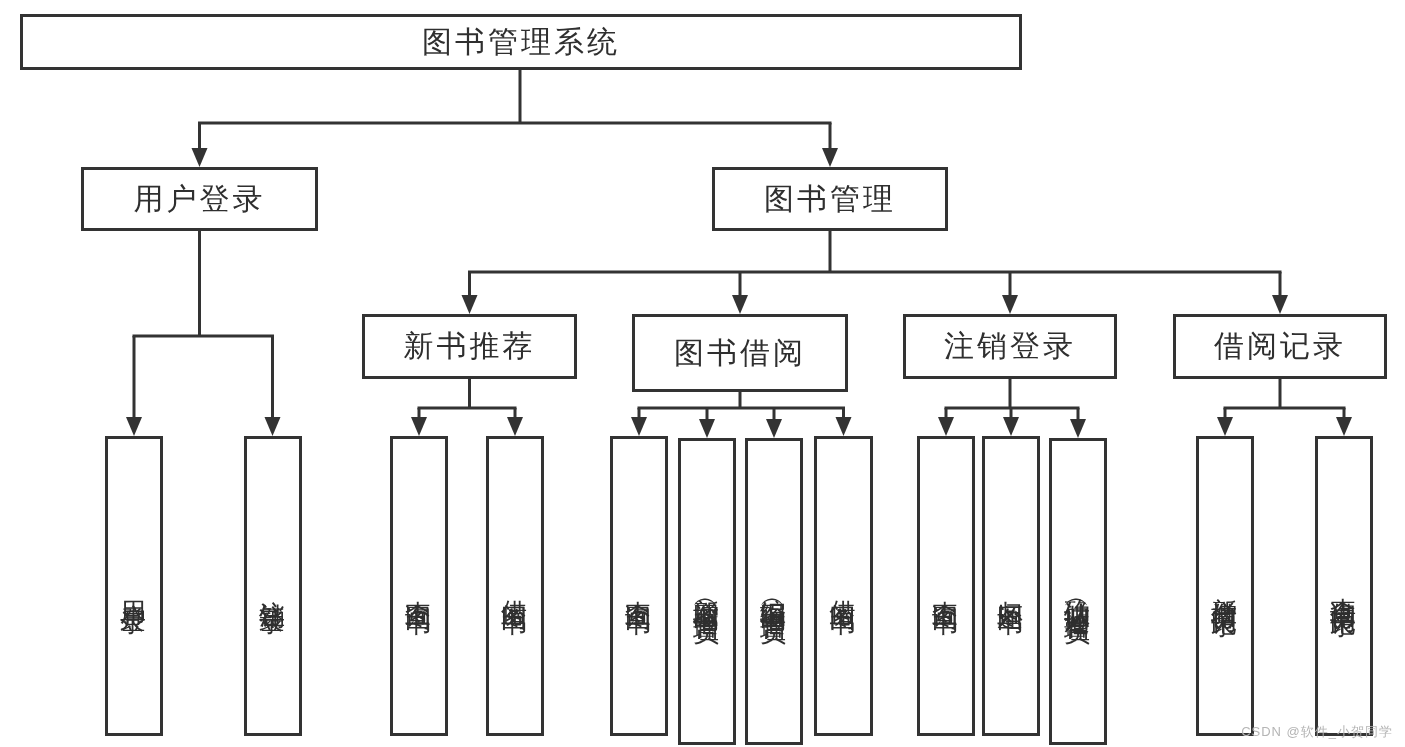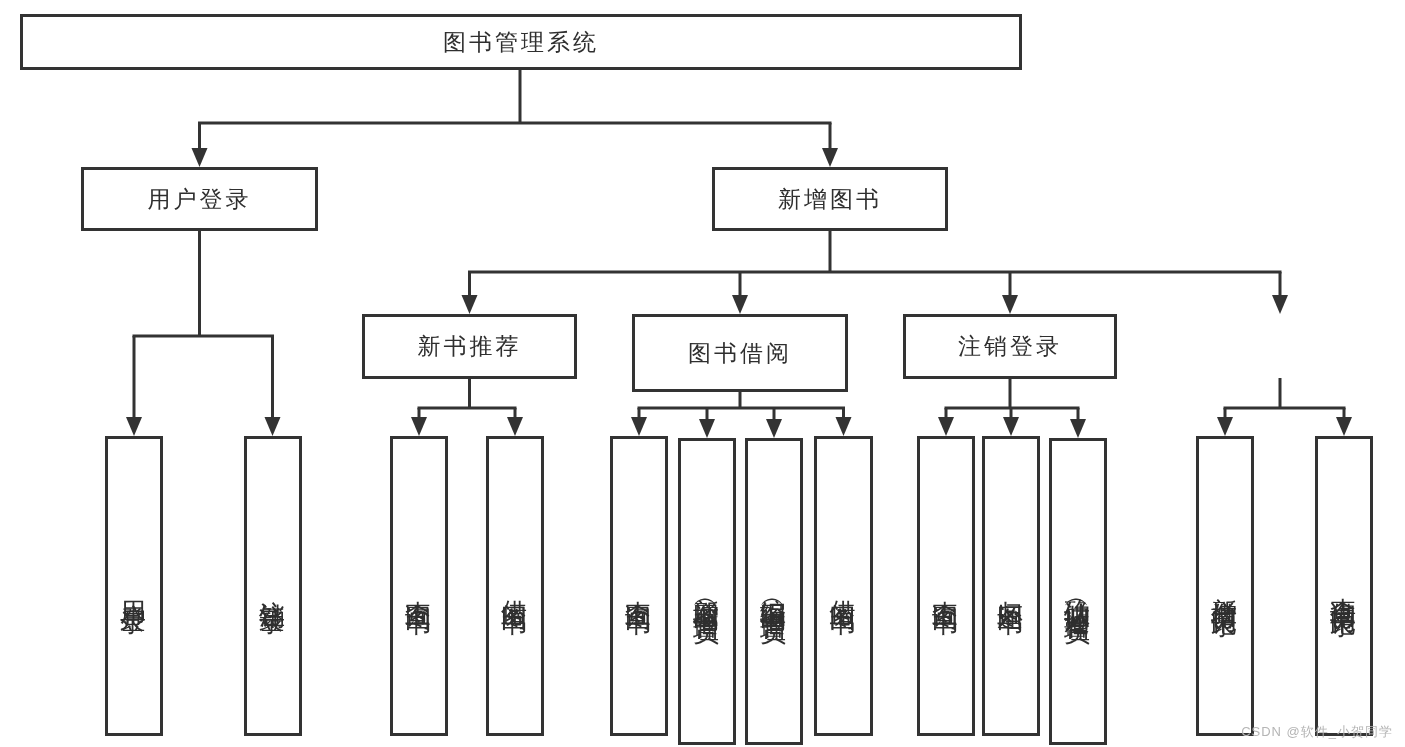--- a/index.html
+++ b/index.html
@@ -13,21 +13,21 @@
   .stage{position:relative;width:1405px;height:747px;background:var(--background);overflow:hidden;}
   .connectors{position:absolute;left:0;top:0;width:1405px;height:747px;}
   .connectors line{stroke:var(--line);stroke-width:3;}
   .connectors polygon{fill:var(--line);}
   .node{
     position:absolute;box-sizing:border-box;background:var(--background);
     border:3px solid var(--line);
     display:flex;align-items:center;justify-content:center;
   }
   .h-label{
-    font-size:23px;letter-spacing:3px;color:var(--text);white-space:nowrap;
+    font-size:30px;letter-spacing:3px;color:var(--text);white-space:nowrap;
     font-family:"Liberation Sans", sans-serif;
   }
   .v-label{
     writing-mode:vertical-rl;text-orientation:mixed;
     font-size:26px;letter-spacing:3px;color:var(--text);
     font-family:"Liberation Sans", sans-serif;
   }
   .watermark{
     position:absolute;right:12px;bottom:6px;
     font-size:13px;color:var(--watermark);letter-spacing:1px;white-space:nowrap;
@@ -115,31 +115,34 @@
   </svg>
 
   <div class="node" style="left:20px;top:14px;width:1002px;height:56px">
     <span class="h-label">图书管理系统</span>
   </div>
 
   <div class="node" style="left:81px;top:167px;width:237px;height:64px">
     <span class="h-label">用户登录</span>
   </div>
   <div class="node" style="left:712px;top:167px;width:236px;height:64px">
-    <span class="h-label">新增图书</span>
+    <span class="h-label">图书管理</span>
   </div>
 
   <div class="node" style="left:362px;top:314px;width:215px;height:65px">
     <span class="h-label">新书推荐</span>
   </div>
   <div class="node" style="left:632px;top:314px;width:216px;height:78px">
     <span class="h-label">图书借阅</span>
   </div>
   <div class="node" style="left:903px;top:314px;width:214px;height:65px">
     <span class="h-label">注销登录</span>
+  </div>
+  <div class="node" style="left:1173px;top:314px;width:214px;height:65px">
+    <span class="h-label">借阅记录</span>
   </div>
 
   <div class="node" style="left:105px;top:436px;width:58px;height:300px">
     <span class="v-label">用户登录</span>
   </div>
   <div class="node" style="left:244px;top:436px;width:58px;height:300px">
     <span class="v-label">注销登录</span>
   </div>
 
   <div class="node" style="left:390px;top:436px;width:58px;height:300px">

